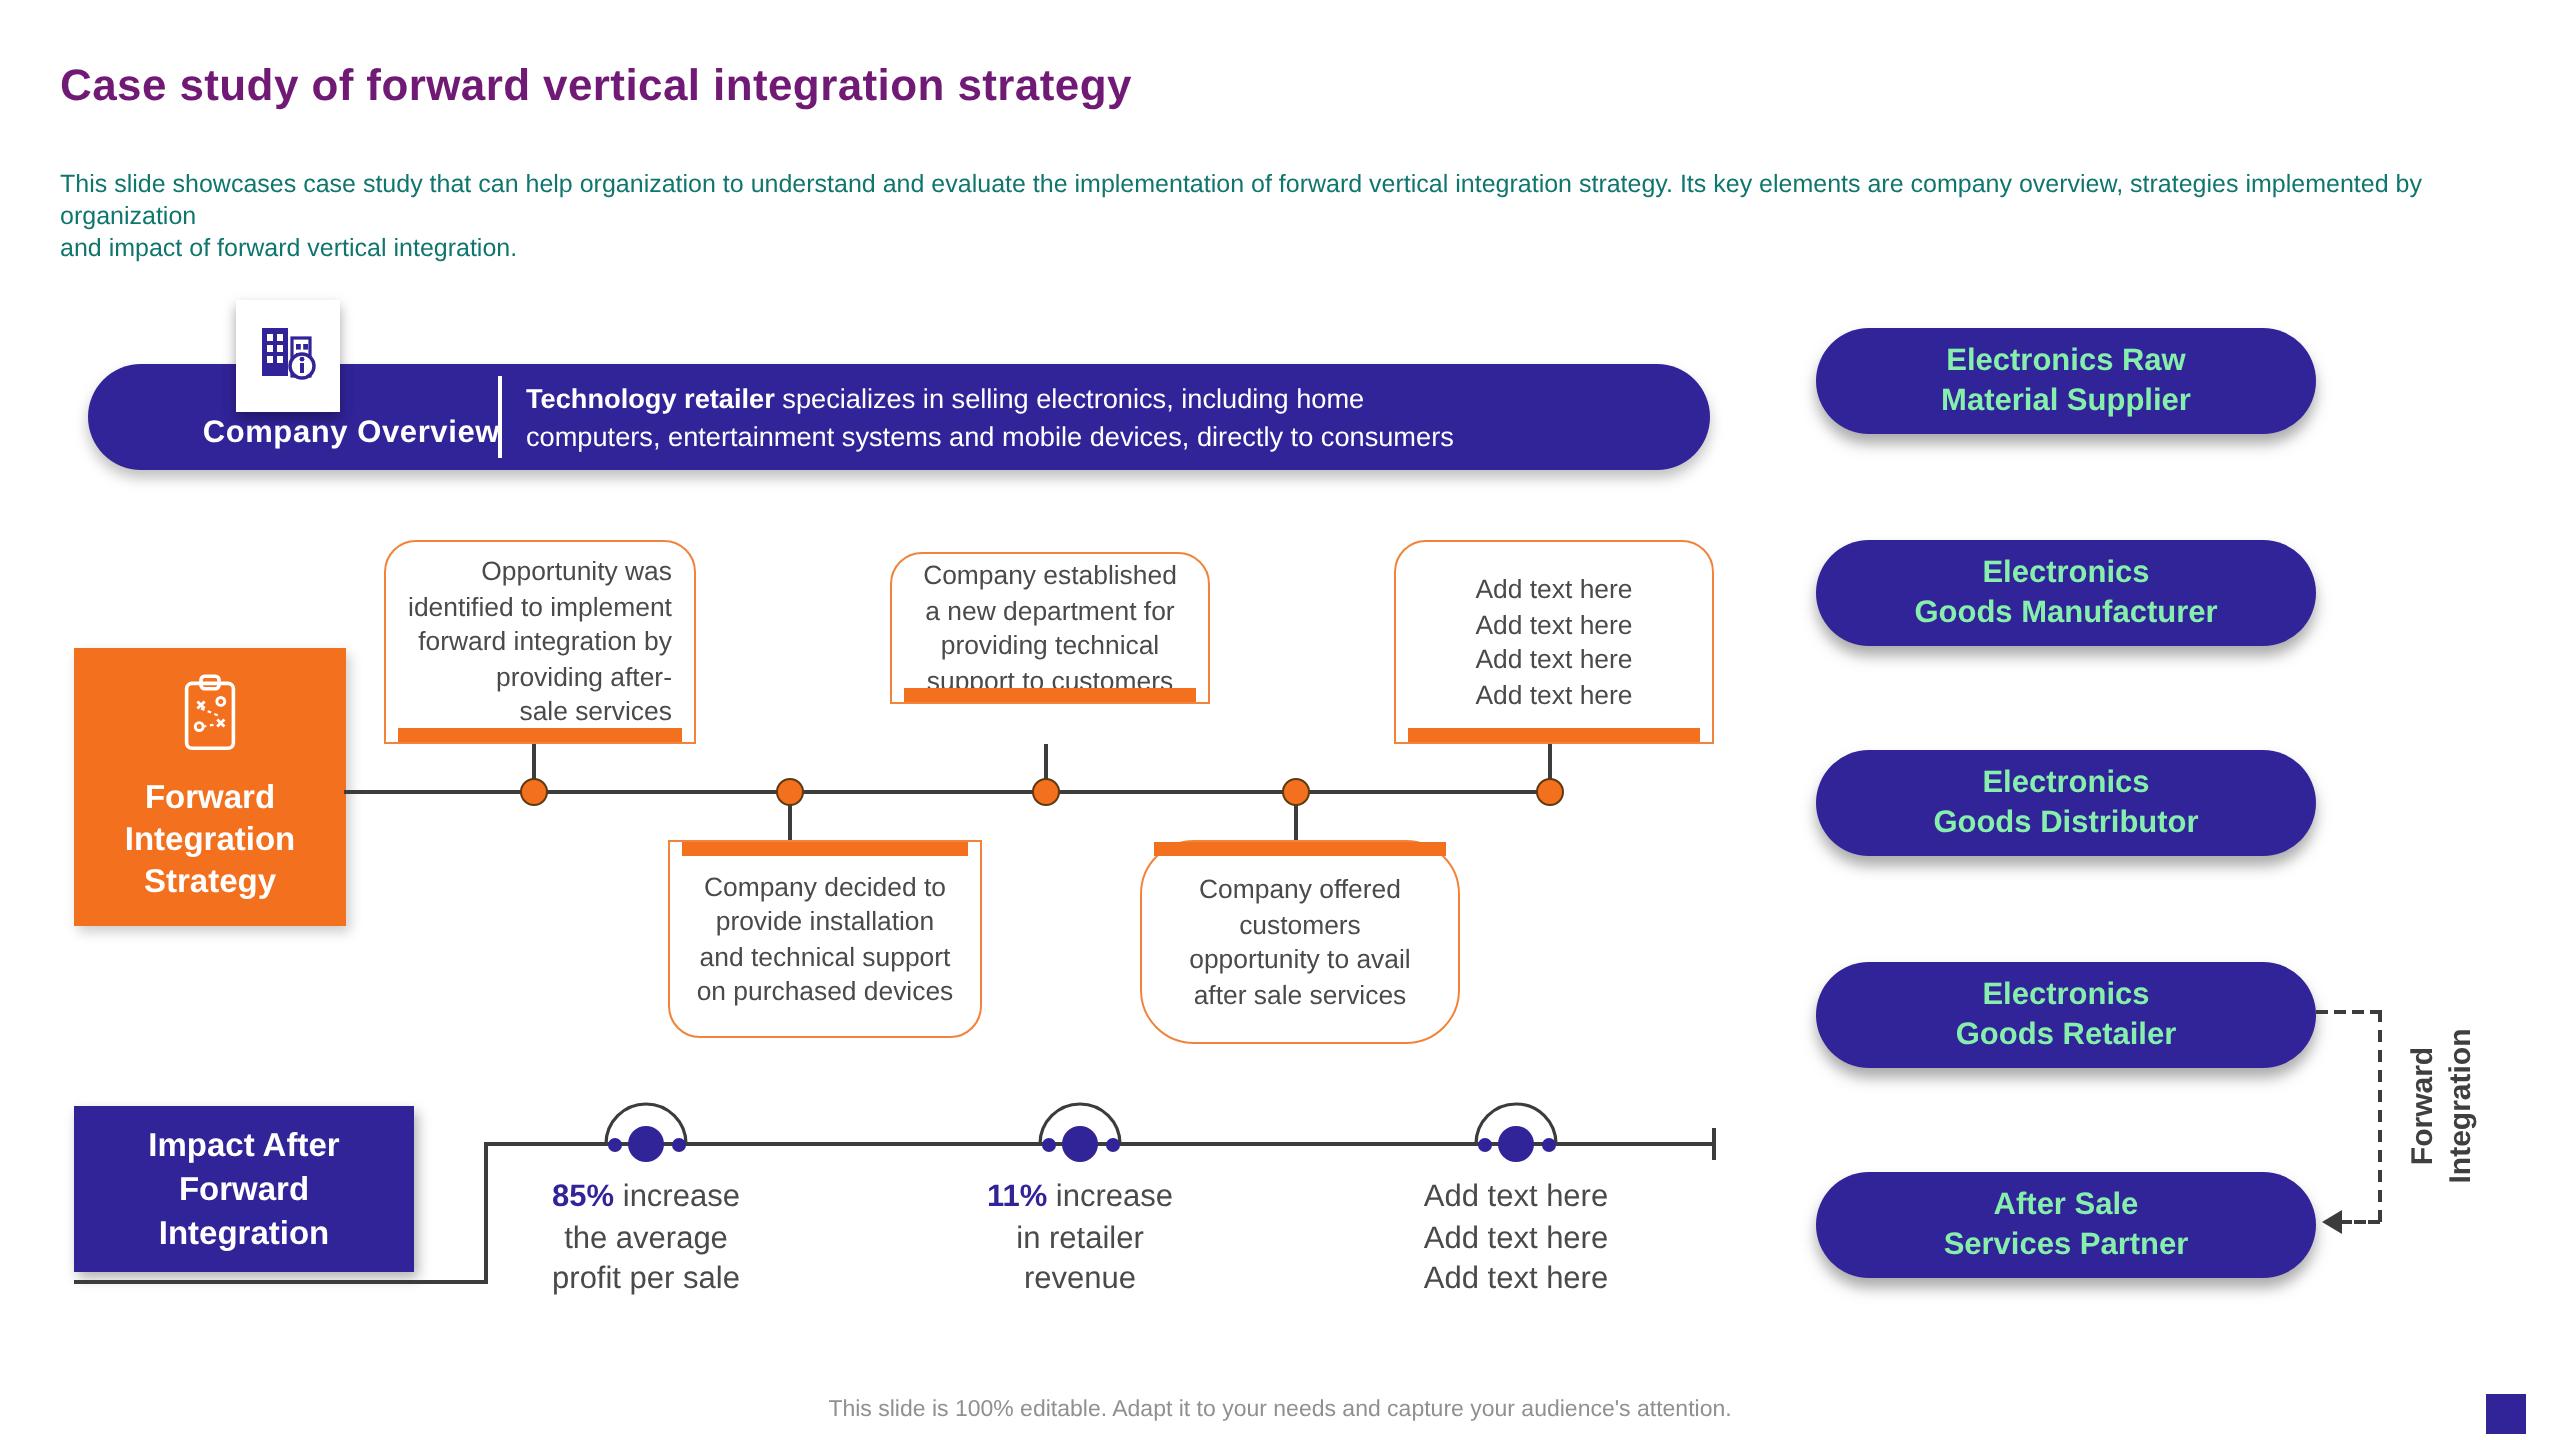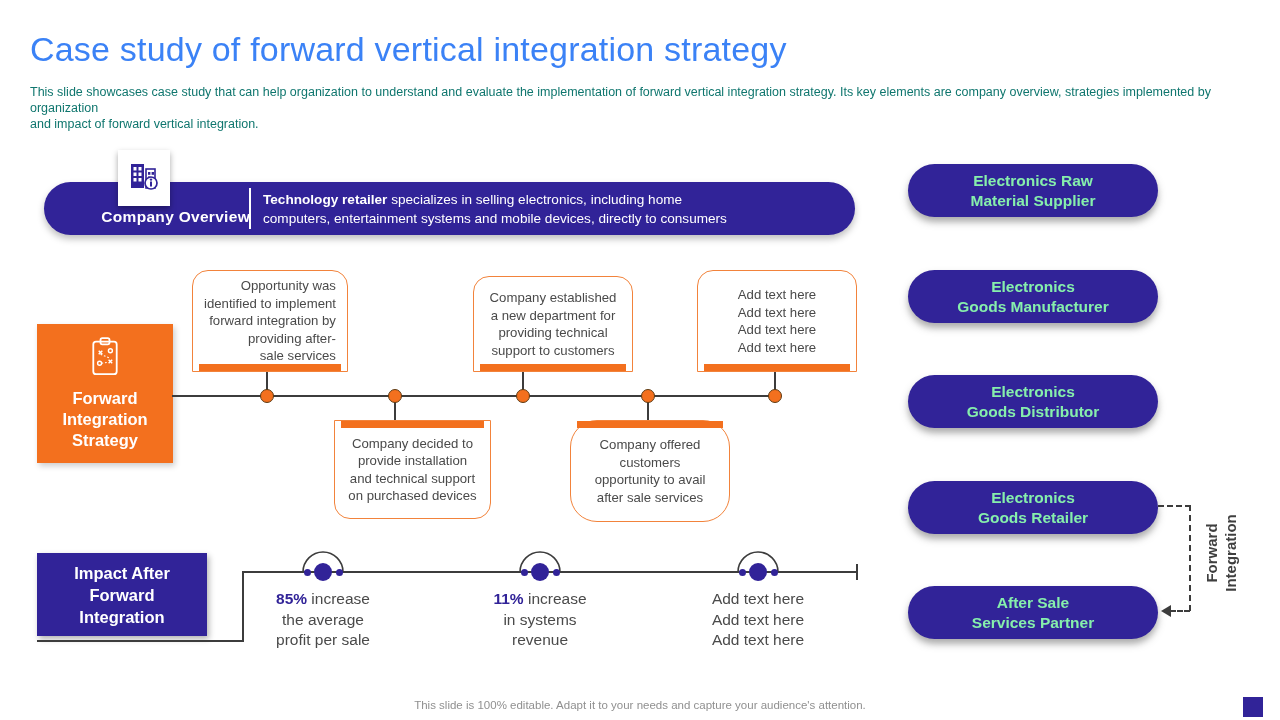--- a/index.html
+++ b/index.html
@@ -1,20 +1,20 @@
 <!DOCTYPE html>
 <html><head>
 <meta charset="utf-8">
 <style>
   html,body{margin:0;padding:0;background:#fff;}
   .slide{position:relative;width:1280px;height:720px;background:#ffffff;overflow:hidden;
          font-family:"Liberation Sans",sans-serif;}
 
   
-  .title{position:absolute;left:30px;top:30px;font-size:34px;font-weight:normal;color:#3b82f6;letter-spacing:.2px;}
+  .title{position:absolute;left:30px;top:30px;font-size:22px;font-weight:bold;color:#701a75;letter-spacing:.2px;}
   .subtitle{position:absolute;left:30px;top:84px;width:1210px;font-size:12.5px;line-height:16px;color:#0f766e;white-space:pre-line;}
 
   
   .co-bar{position:absolute;left:44px;top:182px;width:811px;height:53px;background:#312398;
           border-radius:27px;box-shadow:0 4px 7px rgba(0,0,0,.25);}
   .co-label{position:absolute;left:0;bottom:9px;width:206px;text-align:right;color:#fff;
             font-weight:bold;font-size:15.5px;letter-spacing:.3px;}
   .co-divider{position:absolute;left:205px;top:6px;bottom:6px;width:2px;background:#fff;}
   .co-desc{position:absolute;left:219px;right:16px;top:50%;transform:translateY(-50%);
            color:#fff;font-size:13.6px;line-height:19px;white-space:pre-line;}
@@ -142,21 +142,21 @@
   <div class="t-dot" style="left:768px;top:389px;"></div>
 
   <div class="callout callout-top" style="left:192px;top:270px;width:156px;height:102px;text-align:right;">
     <span>Opportunity was
 identified to implement
 forward integration by
 providing after-
 sale services</span>
     <div class="obar obar-b"></div>
   </div>
-  <div class="callout callout-top" style="left:445px;top:276px;width:160px;height:96px;margin-left:28px;">
+  <div class="callout callout-top" style="left:445px;top:276px;width:160px;height:76px;">
     <span>Company established
 a new department for
 providing technical
 support to customers</span>
     <div class="obar obar-b"></div>
   </div>
   <div class="callout callout-top" style="left:697px;top:270px;width:160px;height:102px;">
     <span>Add text here
 Add text here
 Add text here
@@ -214,21 +214,21 @@
       <div class="sm" style="left:40.5px;"></div>
   </div>
 
   <div class="impact-text" style="left:238px;">
     <div><b>85%</b><span> increase</span></div>
     <div>the average</div>
     <div>profit per sale</div>
   </div>
   <div class="impact-text" style="left:455px;">
     <div><b>11%</b><span> increase</span></div>
-    <div>in systems</div>
+    <div>in retailer</div>
     <div>revenue</div>
   </div>
   <div class="impact-text" style="left:673px;">
     <div><b></b><span>Add text here</span></div>
     <div>Add text here</div>
     <div>Add text here</div>
   </div>
 
   <div class="pill" style="top:164px;"><span>Electronics Raw
 Material Supplier</span></div>

